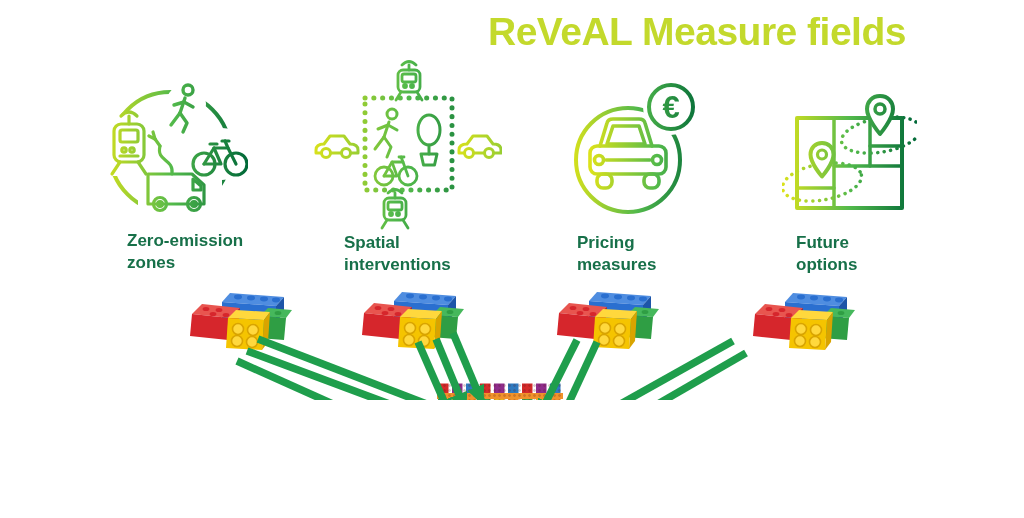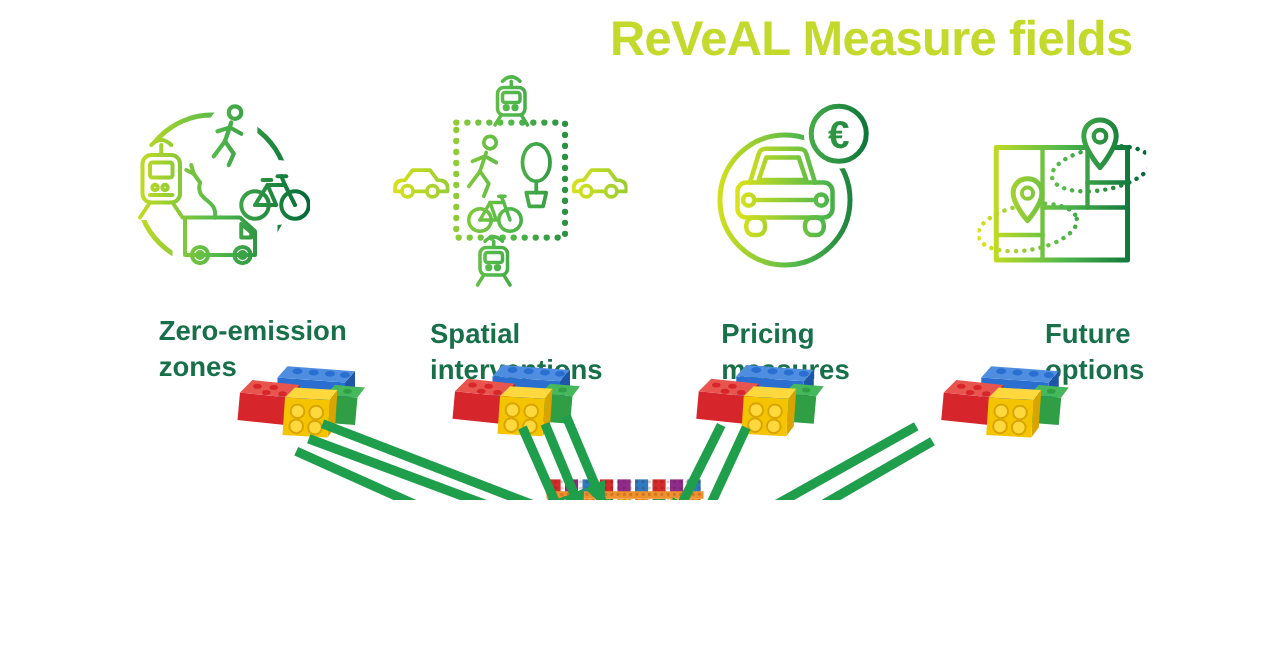--- a/index.html
+++ b/index.html
@@ -6,22 +6,22 @@
   .canvas{
     position:relative;width:1024px;height:400px;background:#fff;overflow:hidden;
     font-family:"Liberation Sans",sans-serif;
   }
   .title{
     position:absolute;left:488px;top:10px;
     font-size:39px;font-weight:bold;letter-spacing:-0.5px;
     color:var(--title-color,#c3d92c);white-space:nowrap;
   }
   .field-label{
-    position:absolute;font-size:22px;font-weight:bold;line-height:1.32;
-    color:var(--label-color,#177049);white-space:pre-line;margin-top:20px;
+    position:absolute;font-size:17px;font-weight:bold;line-height:1.32;
+    color:var(--label-color,#177049);white-space:pre-line;
   }
   .icon-svg,.cluster,.overlay{position:absolute;}
   .st{fill:none;stroke-linecap:round;stroke-linejoin:round;}
   .weave{
     position:absolute;left:437px;top:383px;width:126px;height:124px;z-index:1;
   }
   .weave::after{
     content:"";position:absolute;inset:0;
     background-image:radial-gradient(circle,rgba(90,20,20,0.22) 1.1px,transparent 1.6px);
     background-size:5px 5px;pointer-events:none;
@@ -192,21 +192,21 @@
       <circle class="st" cx="40" cy="66.5" r="4.5" stroke="url(#g4)" stroke-width="3.2"></circle>
     </g>
   </svg>
 
   <div class="field-label" style="left:127px;top:230px">Zero-emission
 zones</div>
   <div class="field-label" style="left:577px;top:232px">Pricing
 measures</div>
   <div class="field-label" style="left:344px;top:232px">Spatial
 interventions</div>
-  <div class="field-label" style="left:836px;top:232px">Future
+  <div class="field-label" style="left:796px;top:232px">Future
 options</div>
 
   <svg width="0" height="0" style="position:absolute" aria-hidden="true">
     <symbol id="lego-cluster" viewBox="0 0 112 64">
       <g>
         <polygon points="36,14 44,5 98,9 90,18" style="fill:var(--lego-blue-light)"></polygon>
         <ellipse cx="52" cy="9" rx="4" ry="2.4" style="fill:var(--lego-blue)"></ellipse>
         <ellipse cx="65" cy="10" rx="4" ry="2.4" style="fill:var(--lego-blue)"></ellipse>
         <ellipse cx="78" cy="11" rx="4" ry="2.4" style="fill:var(--lego-blue)"></ellipse>
         <ellipse cx="90" cy="12" rx="4" ry="2.4" style="fill:var(--lego-blue)"></ellipse>

